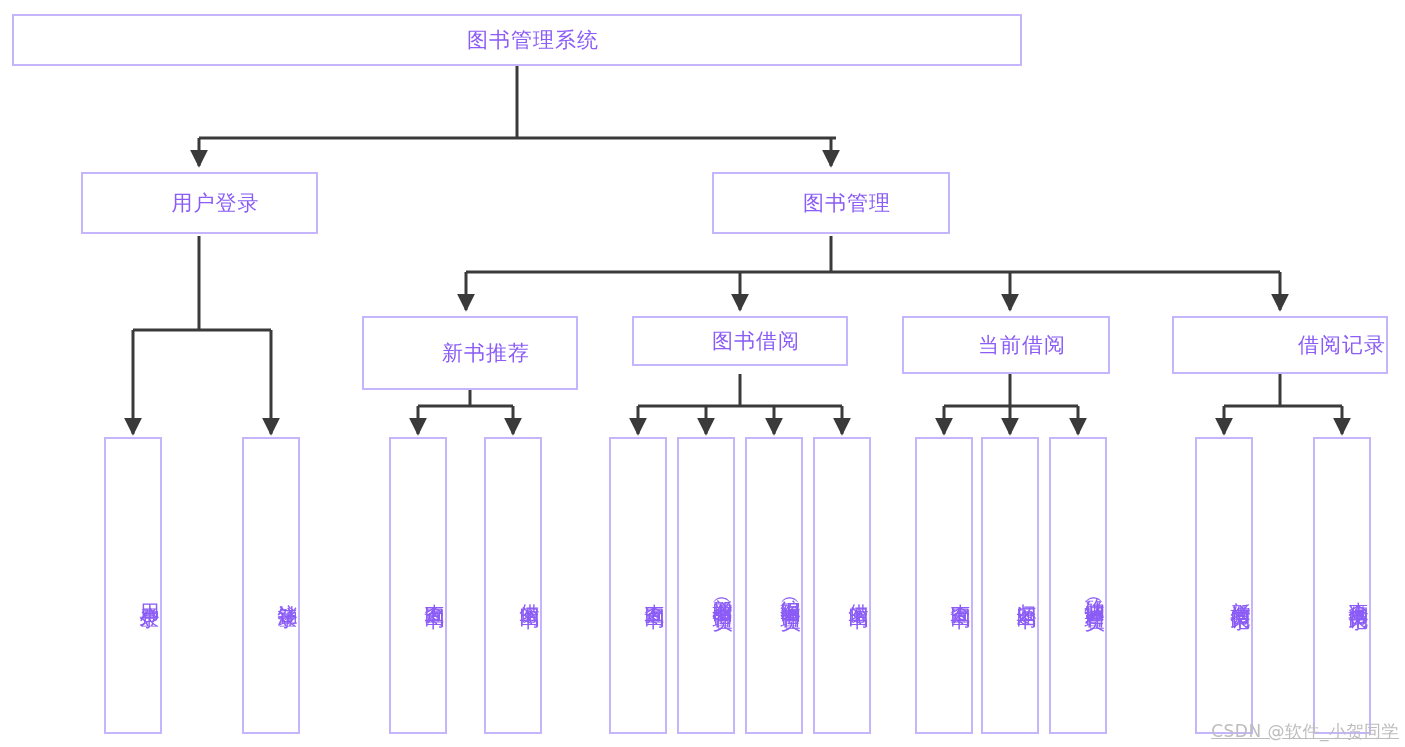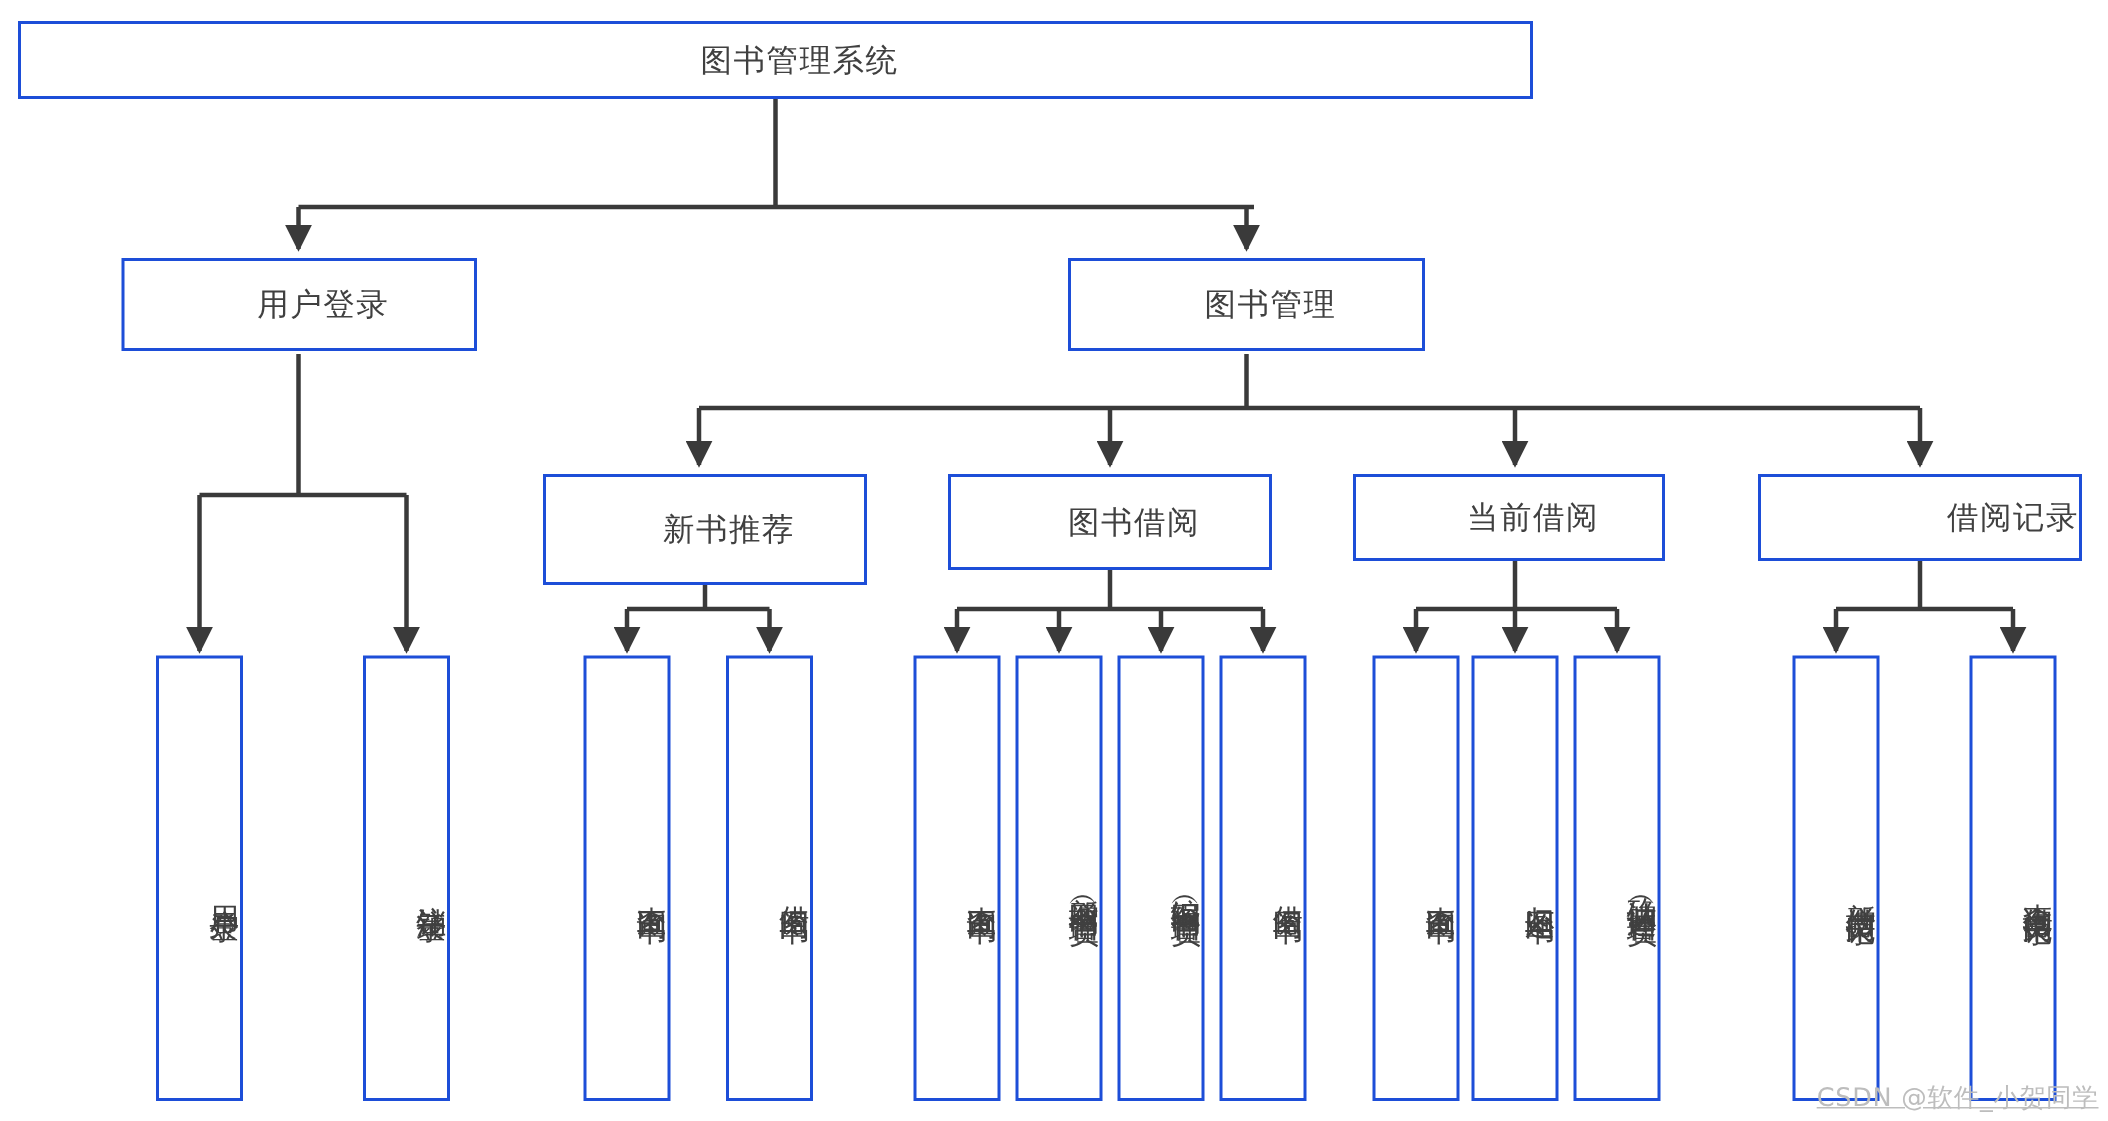--- a/index.html
+++ b/index.html
@@ -20,26 +20,26 @@
   #wires {
     position: absolute;
     left: 0;
     top: 0;
     width: 1405px;
     height: 747px;
   }
   .node {
     position: absolute;
     box-sizing: border-box;
-    border: 2px solid #1d4ed8;
+    border: 2px solid #c4b5fd;
     background: #ffffff;
     display: flex;
     align-items: center;
     justify-content: center;
-    color: #404040;
+    color: #8b5cf6;
     padding-left: 32px;
   }
   .node.h {
     font-size: 21px;
     letter-spacing: 1px;
   }
   .node.v {
     writing-mode: vertical-rl;
     text-orientation: upright;
     font-size: 20px;
@@ -127,21 +127,21 @@
   <div class="node h" style="left:81px; top:172px; width:237px; height:62px;">
     <span>用户登录</span>
   </div>
   <div class="node h" style="left:712px; top:172px; width:238px; height:62px;">
     <span>图书管理</span>
   </div>
 
   <div class="node h" style="left:362px; top:316px; width:216px; height:74px;justify-content:center;">
     <span>新书推荐</span>
   </div>
-  <div class="node h" style="left:632px; top:316px; width:216px; height:64px;">
+  <div class="node h" style="left:632px; top:316px; width:216px; height:50px;">
     <span>图书借阅</span>
   </div>
   <div class="node h" style="left:902px; top:316px; width:208px; height:58px;">
     <span>当前借阅</span>
   </div>
   <div class="node h" style="left:1172px; top:316px; width:216px; height:58px;justify-content:flex-end;">
     <span>借阅记录</span>
   </div>
 
   <div class="node v" style="left:104px; top:437px; width:58px; height:297px;">

